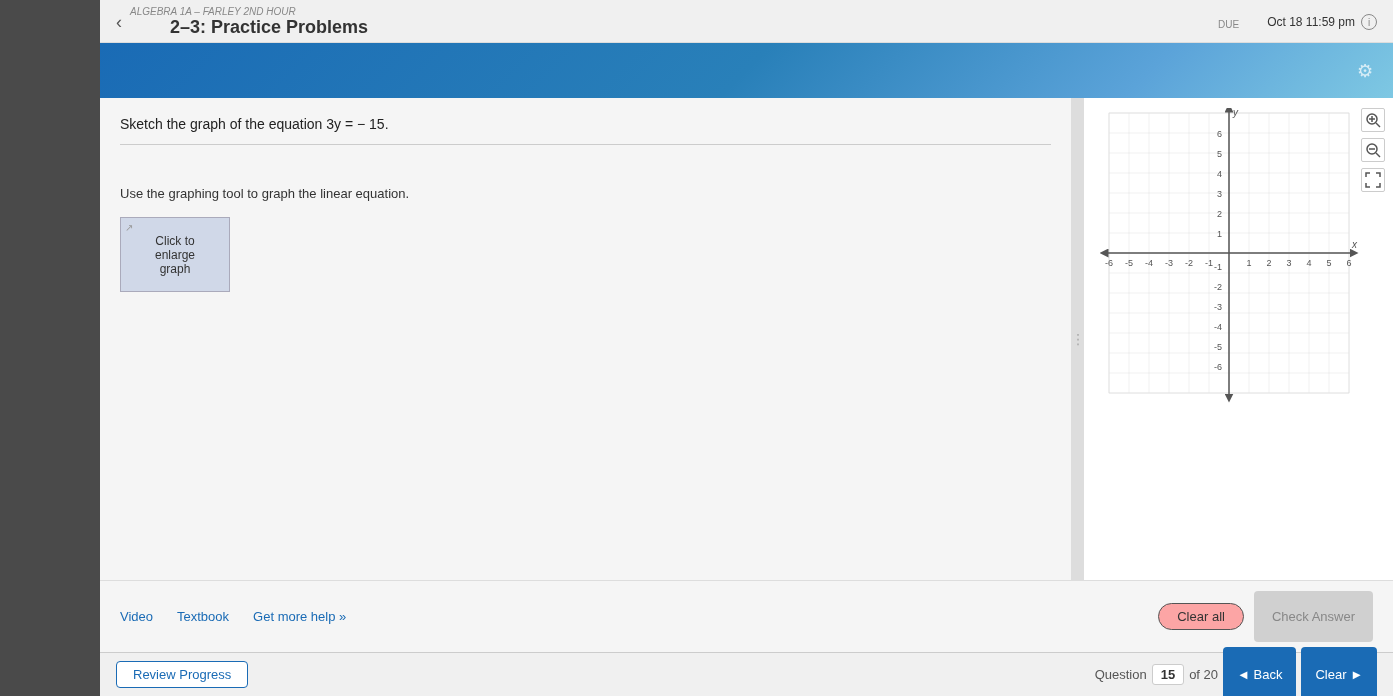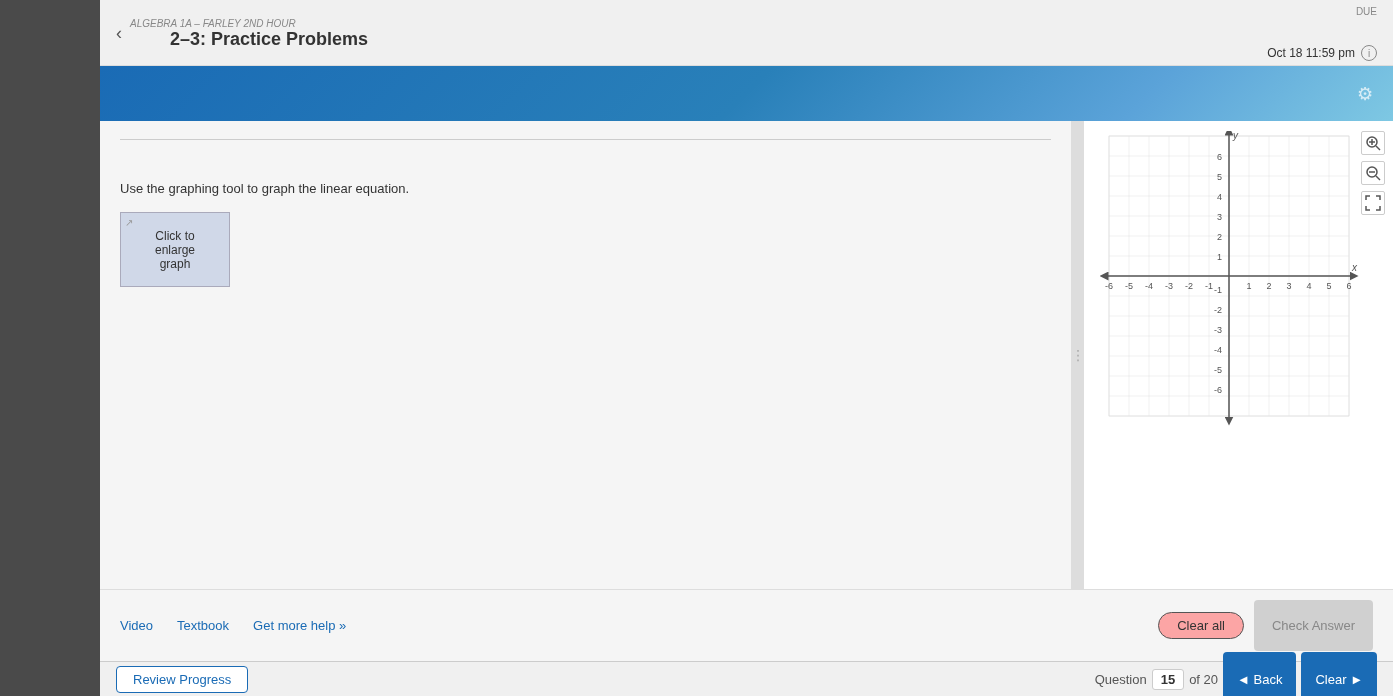--- a/index.html
+++ b/index.html
@@ -70,21 +70,21 @@
 
     .breadcrumb-title {
       font-size: 18px;
       font-weight: bold;
       color: #333;
       margin-left: 40px;
     }
 
     .header-right {
       display: flex;
-      flex-direction: column;
+      flex-direction: row;
       align-items: flex-end;
       gap: 28px;
     }
 
     .due-label {
       font-size: 10px;
       color: #888;
       text-transform: uppercase;
     }
 
@@ -275,21 +275,21 @@
     }
 
     
     .footer {
       background: #f0f0f0;
       border-top: 1px solid #ccc;
       padding: 8px 16px;
       display: flex;
       align-items: center;
       justify-content: space-between;
-      height: 35px;
+      height: 44px;
     }
 
     .review-progress-btn {
       border: 1.5px solid #1a6bb5;
       background: #fff;
       border-radius: 4px;
       padding: 5px 16px;
       font-size: 13px;
       color: #1a6bb5;
       cursor: pointer;
@@ -379,20 +379,21 @@
     </div>
   </div>
 
   <div class="blue-banner">
     <span class="banner-settings">⚙</span>
   </div>
 
   <div class="content-area">
 
     <div class="question-panel">
+      <p class="question-text">Sketch the graph of the equation 3y = − 15.</p>
       <hr class="divider-line">
       <p class="sub-instruction">Use the graphing tool to graph the linear equation.</p>
       <div class="enlarge-box">
         <span class="enlarge-corner">↗</span>
         <div class="enlarge-box-inner">
           Click to<br>enlarge<br>graph
         </div>
       </div>
     </div>
 

